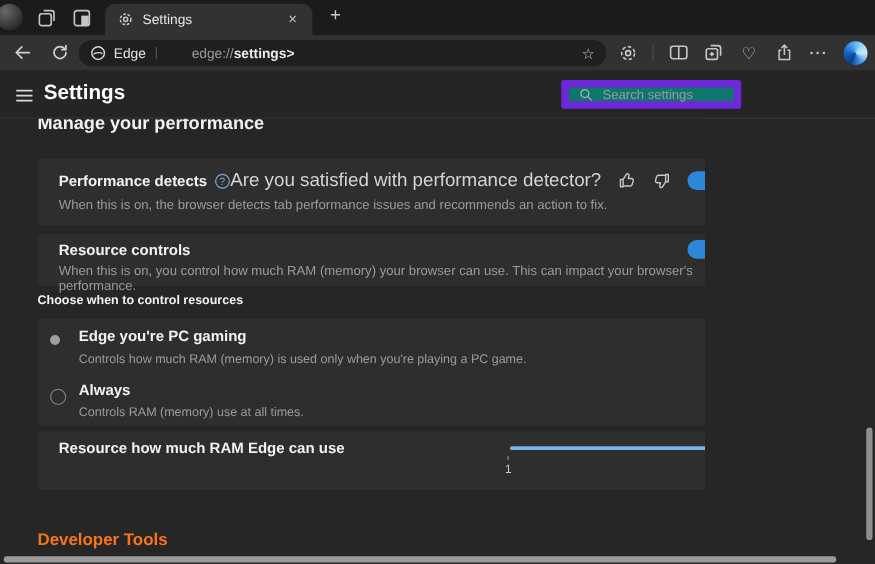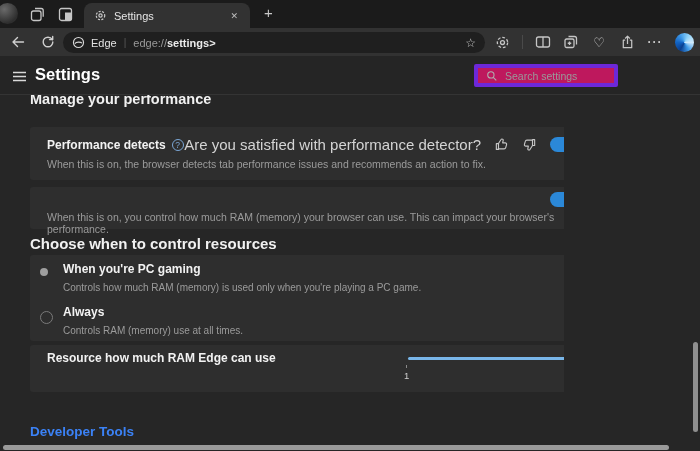--- a/index.html
+++ b/index.html
@@ -18,47 +18,47 @@
   .tabclose { font-size:9px; color:#bdbdbd; margin-right:9px; padding:2px 3px; }
   .newtab { position:absolute; left:260px; top:3px; font-size:15px; color:#c8c8c8; padding:1px 4px; }
 
   
   .toolbar { position:absolute; top:28px; left:0; right:0; height:28px; background:#323232; }
   .navbtn { position:absolute; top:6px; width:16px; height:16px; }
   .pill { position:absolute; left:63px; top:4px; width:422px; height:21px; border-radius:11px;
           background:#1f1f1f; display:flex; align-items:center; padding:0 9px; }
   .sitelabel { font-size:11px; color:#e3e3e3; margin-left:6px; }
   .pilldiv { font-size:10px; color:#5a5a5a; margin:0 7px; }
-  .urlpre { font-size:11px; color:#9a9a9a; }
+  .urlpre { font-size:11px; color:#9a9a9a;margin-left:20px; }
   .urlmain { font-size:11px; color:#ececec; font-weight:600; }
   .urlsuf { font-size:11px; color:#ececec; font-weight:600; }
   .pillstar { margin-left:auto; font-size:12px; color:#c3c3c3; }
   .rightbar { position:absolute; right:6px; top:0; height:28px; display:flex; align-items:center; gap:12px; }
   .rib { width:16px; height:16px; display:flex; align-items:center; justify-content:center; }
   .vdiv { width:1px; height:14px; background:#4a4a4a; }
   .glyphicon { font-size:13px; color:#c6c6c6; line-height:1; }
   .moredots { font-size:12px; color:#c6c6c6; letter-spacing:1px; font-weight:bold; }
   .copilot { width:19px; height:19px; border-radius:50%;
              background:conic-gradient(from 210deg, #0a3f8f, #1263c4, #3f9ae8, #8ed2f8, #cfeafc, #3f9ae8, #0a3f8f); }
 
   
   .pagehdr { position:absolute; top:56px; left:0; right:0; height:39px; background:#252525; border-bottom:1px solid #343434; }
   .hamb { position:absolute; left:12px; top:13px; width:15px; height:15px; }
   .pagetitle { position:absolute; left:35px; top:9px; font-size:16.5px; font-weight:600; color:#ffffff; }
-  .searchbox { position:absolute; left:449px; top:8px; width:144px; height:23px; border:4px solid #6d28d9;
-               border-radius:2px; background:#be185d; display:flex; align-items:center; padding:0 8px; gap:7px;margin-left:25px; }
+  .searchbox { position:absolute; left:449px; top:8px; width:144px; height:23px; border:6px solid #6d28d9;
+               border-radius:2px; background:#0f766e; display:flex; align-items:center; padding:0 8px; gap:7px; }
   .search-input { flex:1; background:transparent; border:none; outline:none; font-size:10.5px; color:#cccccc;
                   font-family:"Liberation Sans",sans-serif; min-width:0; }
   .search-input::placeholder { color:#9a9a9a; }
 
   
   .content { position:absolute; top:95px; left:0; width:564px; height:351px; overflow:hidden; background:#262626; }
   .h1 { position:absolute; left:30px; top:-4px; font-size:14.5px; font-weight:700; color:#f1f1f1; }
-  .h2 { position:absolute; left:30px; font-size:15px; font-weight:700; color:#f1f1f1; }
-  .h1b { position:absolute; left:30px; top:329px; font-size:13.5px; font-weight:700; color:#3b82f6; }
+  .h2 { position:absolute; left:30px; font-size:10px; font-weight:700; color:#f1f1f1; }
+  .h1b { position:absolute; left:30px; top:329px; font-size:13.5px; font-weight:700; color:#f97316; }
   .card { position:absolute; left:30px; width:563px; background:#2e2e2e; border-radius:3px; }
   .ctitle { position:absolute; font-size:12px; font-weight:600; color:#f2f2f2; display:flex; align-items:center; gap:6px; }
   .cdesc { position:absolute; font-size:10.5px; color:#9b9b9b; }
   .helpq { display:inline-flex; width:12px; height:12px; border:1px solid #7ba7d6; border-radius:50%; color:#7ba7d6;
            font-size:8.5px; align-items:center; justify-content:center; font-weight:400; }
   .satrow { position:absolute; right:13px; top:9px; display:flex; align-items:center; gap:13px; }
   .satq { font-size:15px; color:#d4d4d4; }
   .thumb { width:15px; height:15px; }
   .thumbdown { transform:rotate(180deg); }
   .toggle { width:30px; height:15px; border-radius:8px; background:#2b88d8; position:relative; }
@@ -208,29 +208,32 @@
           <svg width="15" height="15" viewBox="0 0 16 16" fill="none" stroke="#c6c6c6" stroke-width="1.2" stroke-linejoin="round" stroke-linecap="round">
             <path d="M2.5 7h2.3v6.2H2.5zM4.8 12.6h6c.8 0 1.5-.5 1.7-1.3l.9-3.1c.3-1-.5-2-1.5-2H9.2l.6-2.5c.2-.8-.4-1.6-1.3-1.6-.4 0-.8.2-1 .6L4.8 7"></path>
           </svg>
         </span>
         <span class="toggle"></span>
       </div>
       <div class="cdesc" style="left:17px;top:31px">When this is on, the browser detects tab performance issues and recommends an action to fix.</div>
     </div>
 
     <div class="card" style="top:92px;height:42px">
+      <div class="ctitle" style="left:17px;top:6px">
+        <span>Resource controls</span>
+      </div>
       <span class="toggle" style="position:absolute;right:13px;top:5px"></span>
       <div class="cdesc" style="left:17px;top:24px">When this is on, you control how much RAM (memory) your browser can use. This can impact your browser's performance.</div>
     </div>
 
     <div class="h2" style="top:140px">Choose when to control resources</div>
 
     <div class="card" style="top:160px;height:86px">
       <span class="radio-on" style="top:13px"></span>
-      <div class="rlabel" style="top:7px">When you're PC gaming</div>
+      <div class="rlabel" style="top:7px">Edge you're PC gaming</div>
       <div class="rdesc" style="top:27px">Controls how much RAM (memory) is used only when you're playing a PC game.</div>
       <span class="radio-off" style="top:56px"></span>
       <div class="rlabel" style="top:50px">Always</div>
       <div class="rdesc" style="top:70px">Controls RAM (memory) use at all times.</div>
     </div>
 
     <div class="card" style="top:250px;height:47px">
       <div class="ctitle" style="left:17px;top:6px">
         <span>Resource how much RAM Edge can use</span>
       </div>

